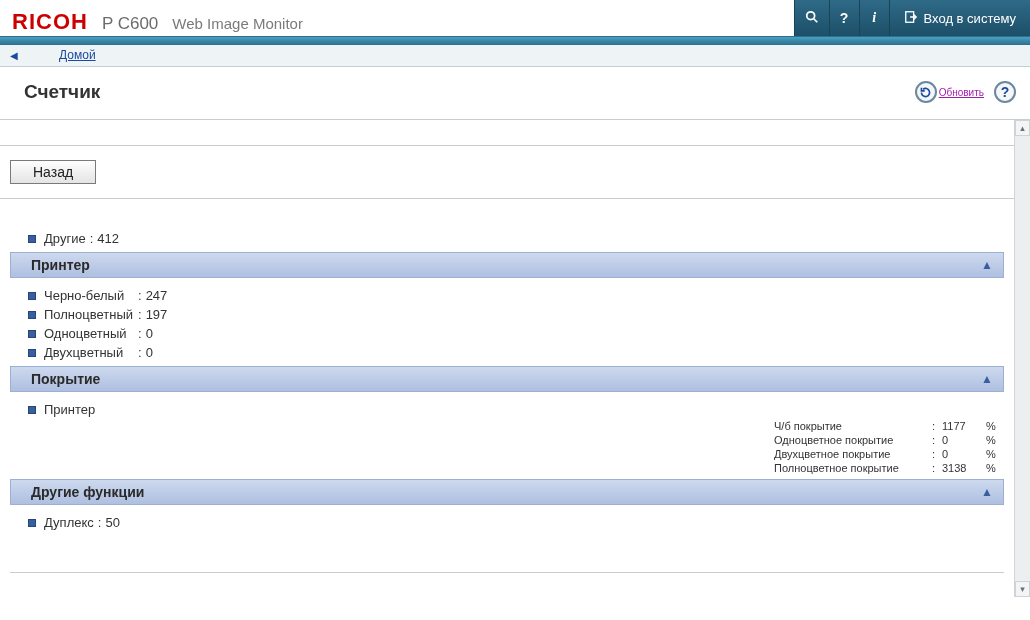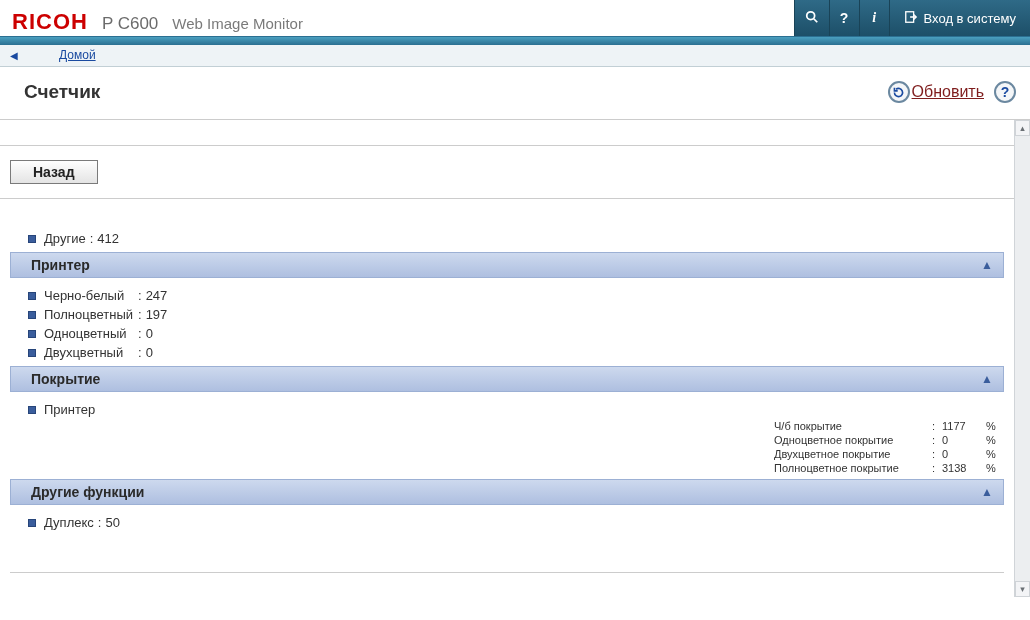--- a/index.html
+++ b/index.html
@@ -84,23 +84,23 @@
   }
   .title-row h1 {
     margin: 6px;
     font-size: 19px;
     font-weight: bold;
     color: #333;
   }
   .title-actions { display: flex; align-items: center; gap: 10px; }
   .refresh {
     display: flex; align-items: center; gap: 2px;
-    color: #7f1d1d; text-decoration: underline;
-    cursor: pointer;
-    font-size: 16px;
+    color: #a21caf; text-decoration: underline;
+    cursor: pointer;
+    font-size: 10px;
   }
   .icon-circle {
     width: 22px; height: 22px; border-radius: 50%;
     border: 2px solid #6b88a0;
     display: inline-flex; align-items: center; justify-content: center;
     background: #f4f6f8;
   }
   .icon-circle.help { color: #1a4aa0; font-weight: bold; font-size: 14px; }
   .icon-circle svg { width: 13px; height: 13px; fill: none; stroke: #1a4aa0; stroke-width: 2; }
   
@@ -128,21 +128,21 @@
     padding: 0 0 24px 0;
   }
   .section-gap { height: 26px; border-bottom: 1px solid #ccc; margin-bottom: 4px; }
   .back-row {
     padding: 10px 10px 14px 10px;
     border-bottom: 1px solid #ccc;
     margin-bottom: 30px;
   }
   .btn-back {
     font-size: 14px;
-    font-weight: bold;
+    font-weight: normal;
     padding: 3px 22px;
     background: linear-gradient(#fefefe, #e4e4e4);
     border: 1px solid #7a7a7a;
     cursor: pointer;
     color: #222;
   }
   
   .row {
     display: flex;
     align-items: center;

